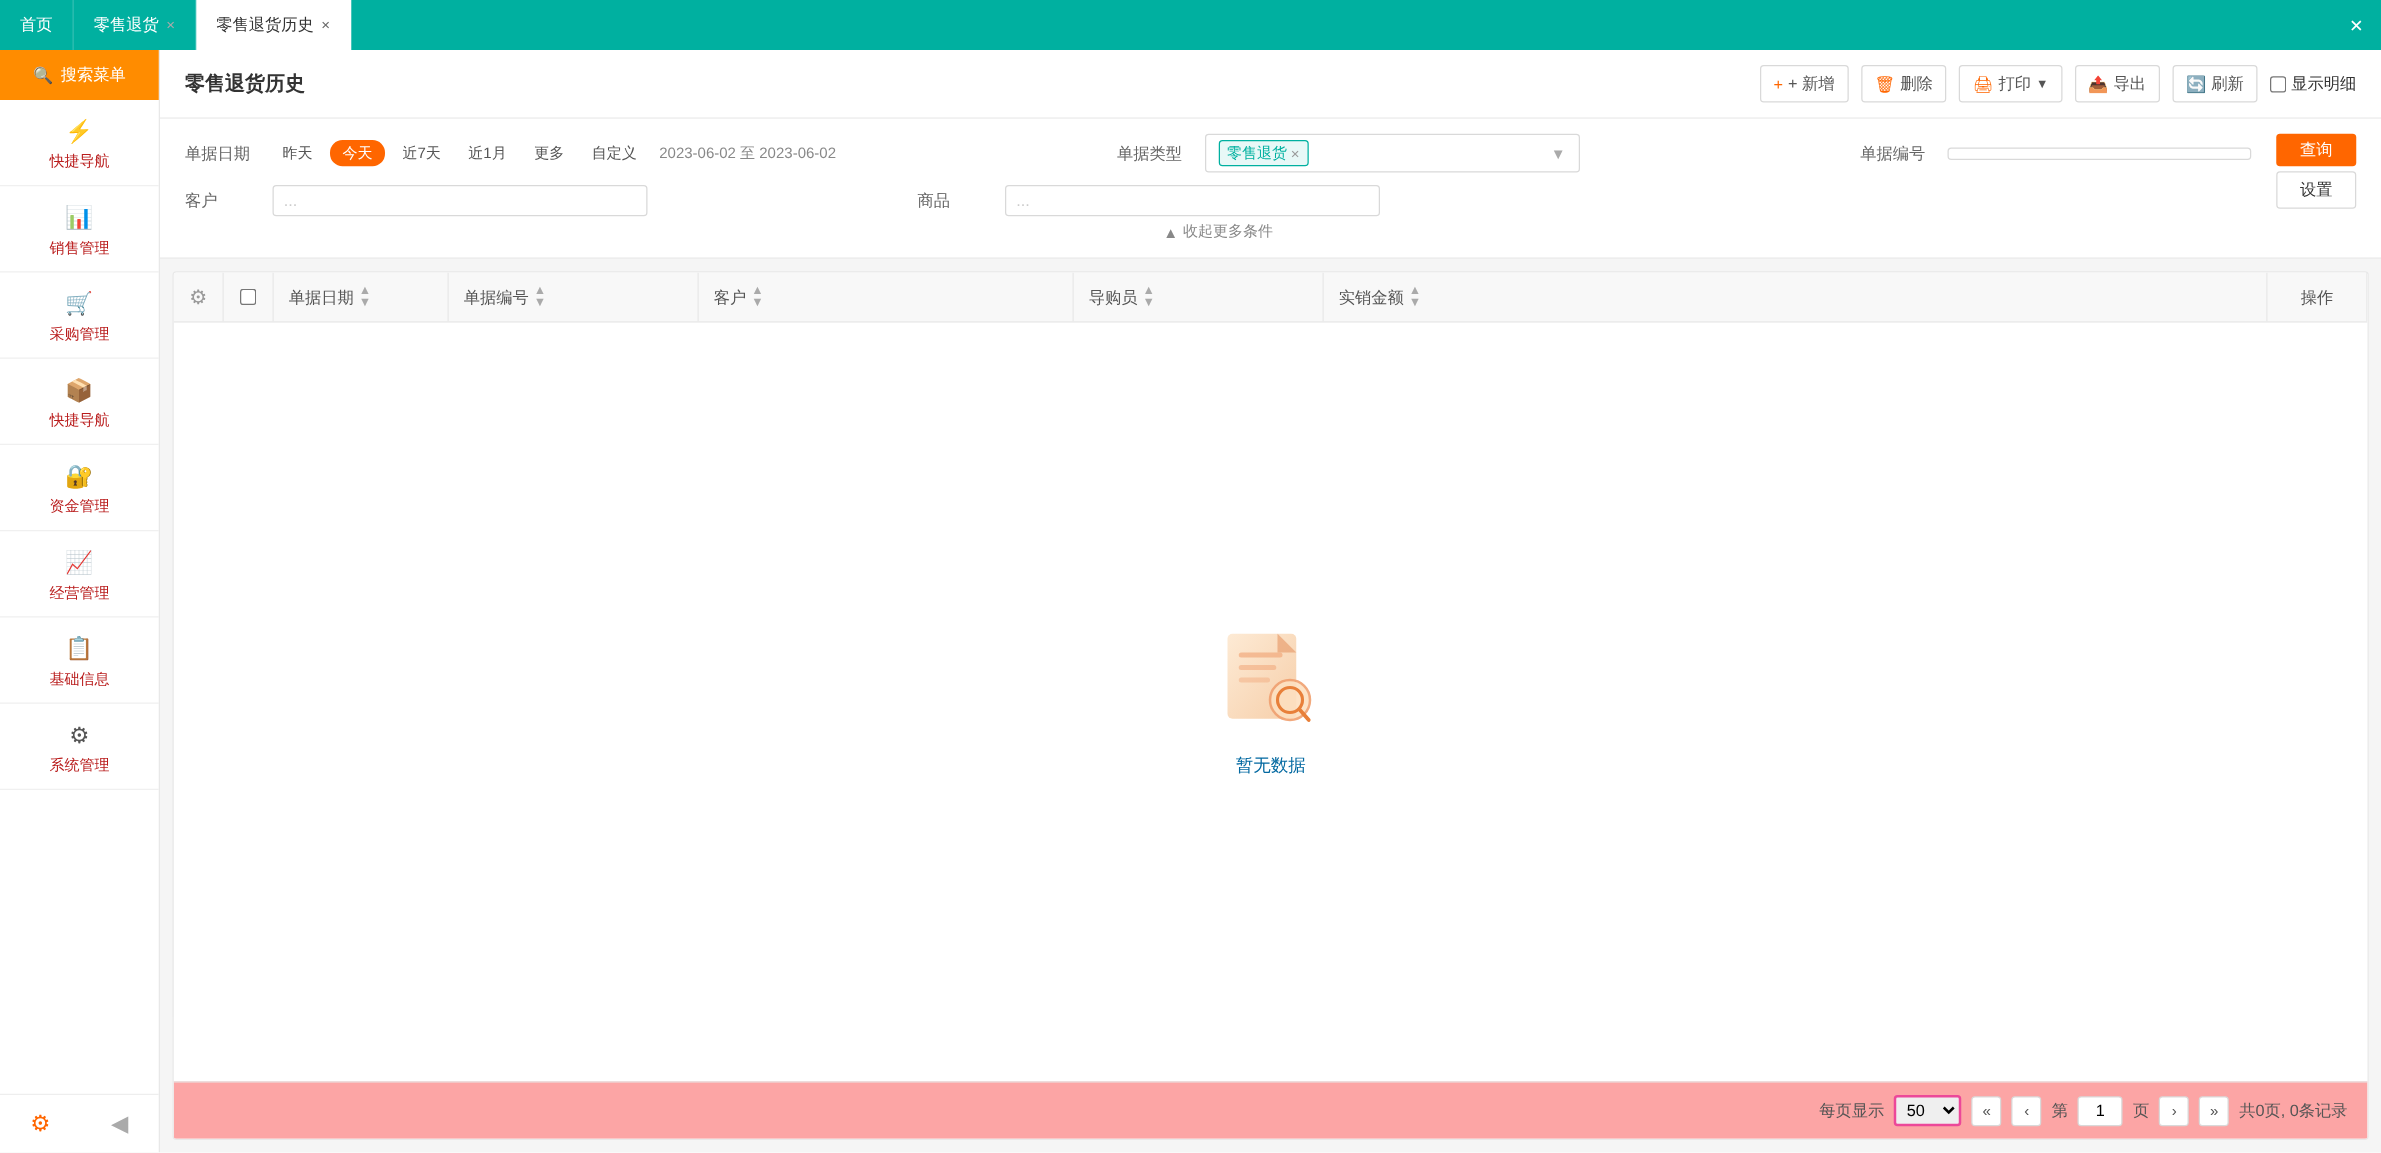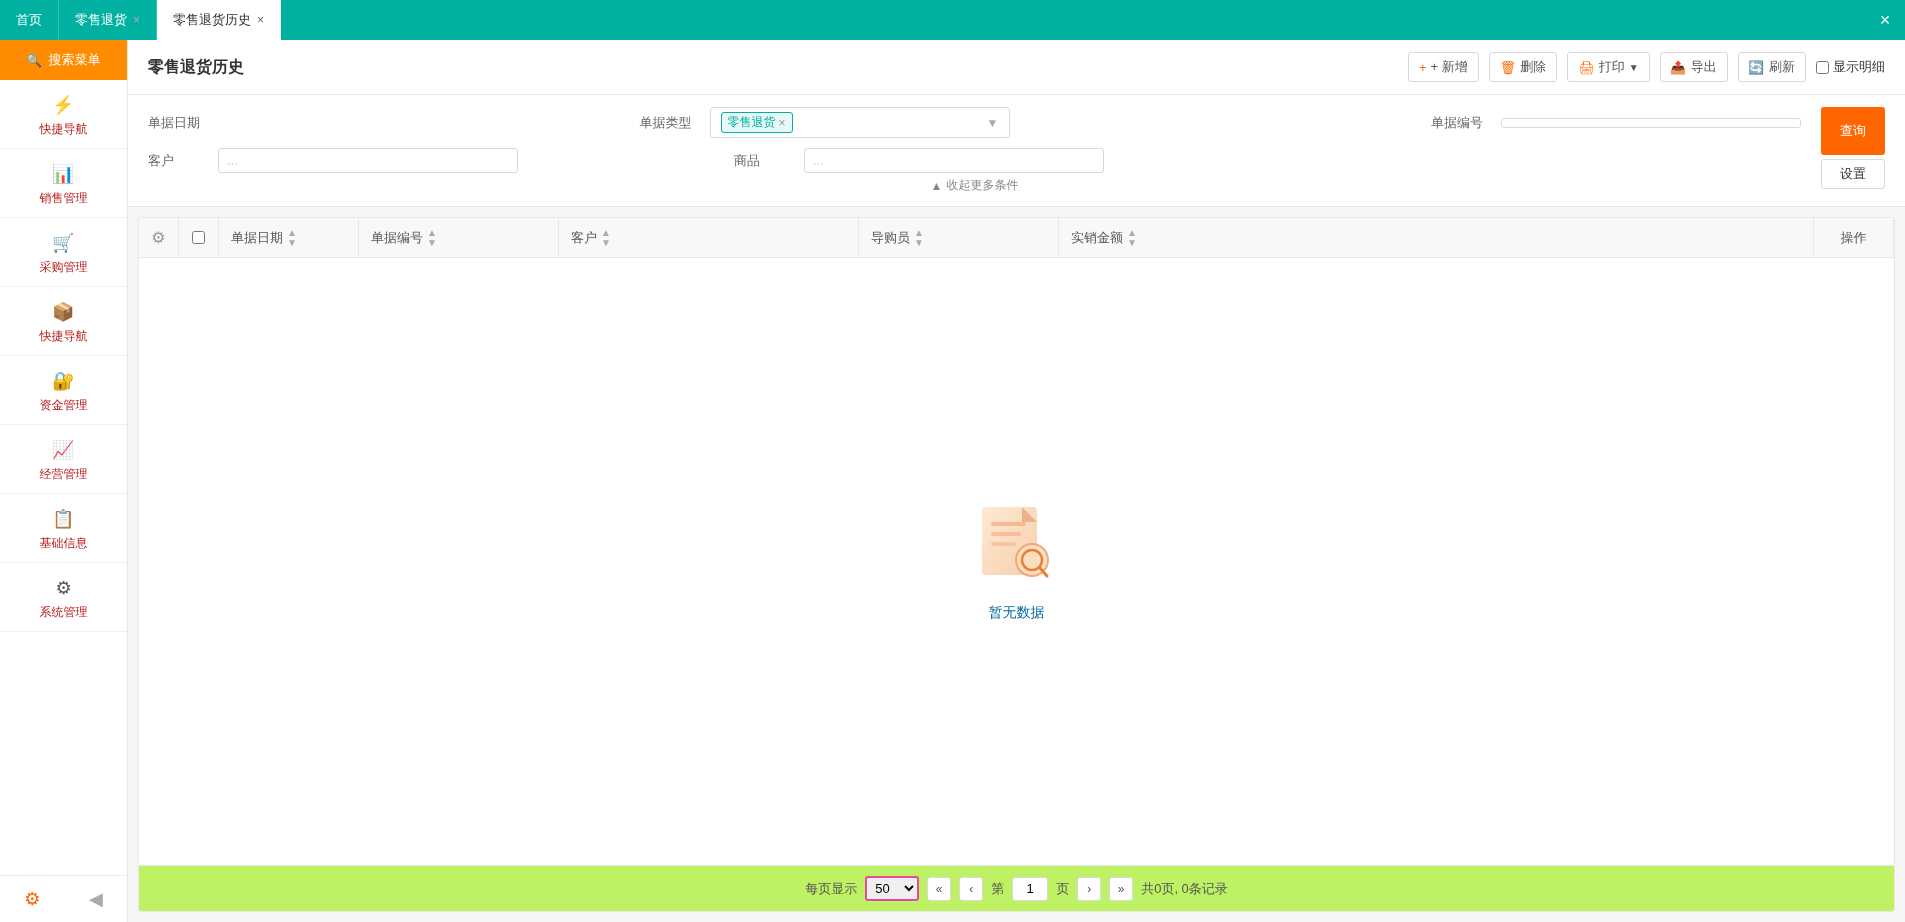--- a/index.html
+++ b/index.html
@@ -296,25 +296,25 @@
     }
     .empty-text {
       font-size: 14px;
       color: #0369a1;
     }
 
     
     .pagination {
       display: flex;
       align-items: center;
-      justify-content: center;
+      justify-content: flex-end;
       padding: 10px 16px;
       gap: 8px;
       border-top: 1px solid #e8e8e8;
-      background: #bef264;
+      background: #fca5a5;
       font-size: 13px;
       color: #555;
       flex-shrink: 0;
     }
     .page-size-select {
       border: 2px solid #ec4899;
       border-radius: 3px;
       padding: 2px 4px;
       font-size: 13px;
       cursor: pointer;
@@ -339,21 +339,21 @@
       text-align: center;
       font-size: 13px;
     }
 
     
     .action-query {
       background: #ff6600;
       color: #fff;
       border: none;
       border-radius: 3px;
-      padding: 15px 18px;
+      padding: 4px 18px;
       font-size: 13px;
       cursor: pointer;
     }
     .action-settings {
       background: #fff;
       color: #333;
       border: 1px solid #d9d9d9;
       border-radius: 3px;
       padding: 5px 18px;
       font-size: 13px;
@@ -474,20 +474,29 @@
         </div>
       </div>
     </div>
 
     <div class="filter-area">
       <div class="filter-section">
         <div class="filter-main">
 
           <div class="filter-row">
             <span class="filter-label">单据日期</span>
+            <div class="date-filter">
+              <span class="date-option">昨天</span>
+              <span class="date-option active">今天</span>
+              <span class="date-option">近7天</span>
+              <span class="date-option">近1月</span>
+              <span class="date-option">更多</span>
+              <span class="date-option">自定义</span>
+              <span class="date-range">2023-06-02 至 2023-06-02</span>
+            </div>
             <span style="flex:1;"></span>
             <span class="filter-label" style="width:70px;">单据类型</span>
             <div class="type-selector">
               <div class="type-tag">
                 <span>零售退货</span>
                 <span class="remove">×</span>
               </div>
               <span style="color:#aaa;font-size:12px;">▼</span>
             </div>
             <span style="flex:1;"></span>

